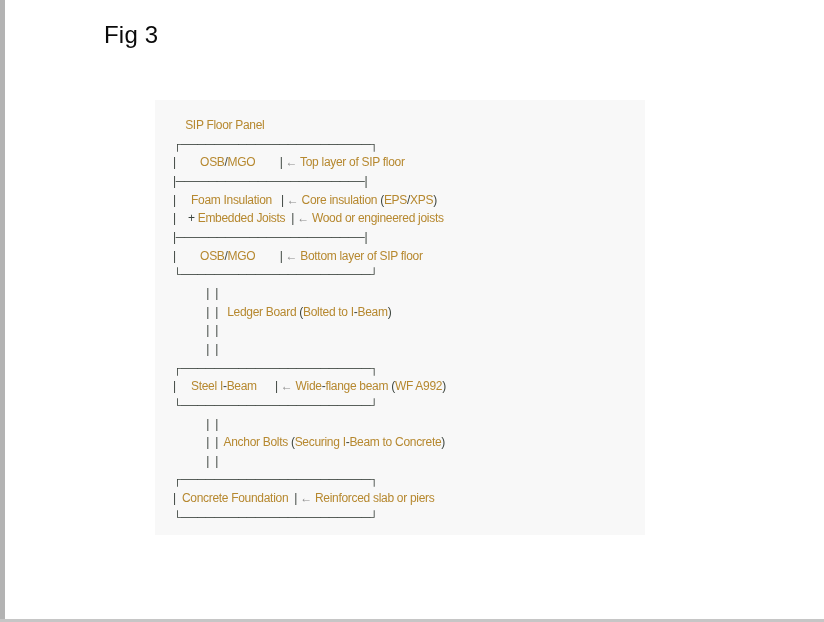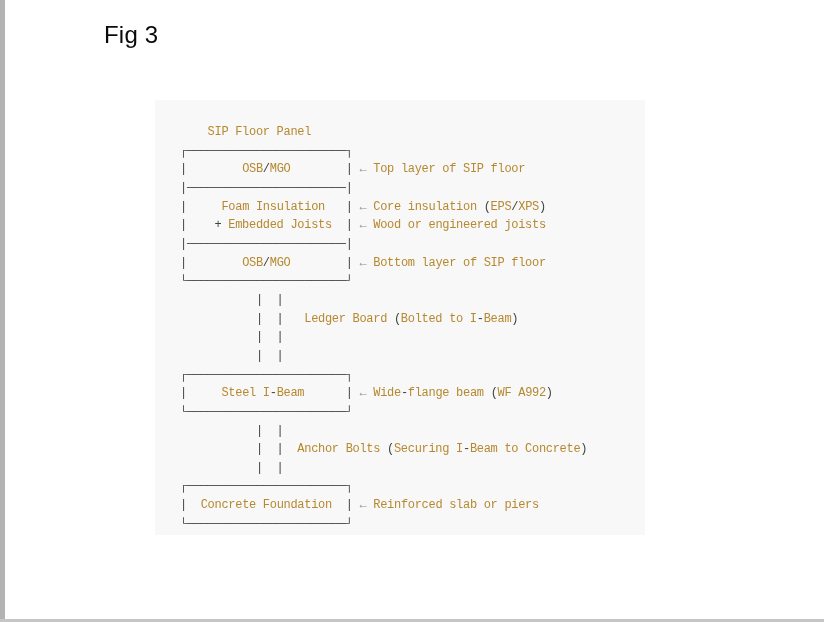--- a/index.html
+++ b/index.html
@@ -27,23 +27,23 @@
     letter-spacing: 0.2px;
     text-align: right;
   }
   .code-block {
     position: absolute; left: 155px; top: 100px;
     width: 490px; height: 435px;
     background: var(--code-bg, #f8f8f8);
     box-sizing: border-box;
   }
   .code-block pre {
-    margin: 12px;
+    margin: 5px;
     padding: 11px 0 0 13px;
-    font-family: Liberation Mono, monospace;
+    font-family: Liberation Sans, sans-serif;
     font-size: 12px;
     line-height: 18.65px;
     letter-spacing: -0.3px;
     white-space: pre;
   }
   .w { color: var(--c-word, #b6882f); }   
   .y { color: var(--c-sym, #3c443e); }    
   .a { color: var(--c-arrow, #8c8c8c); }  
 </style>
 </head>

